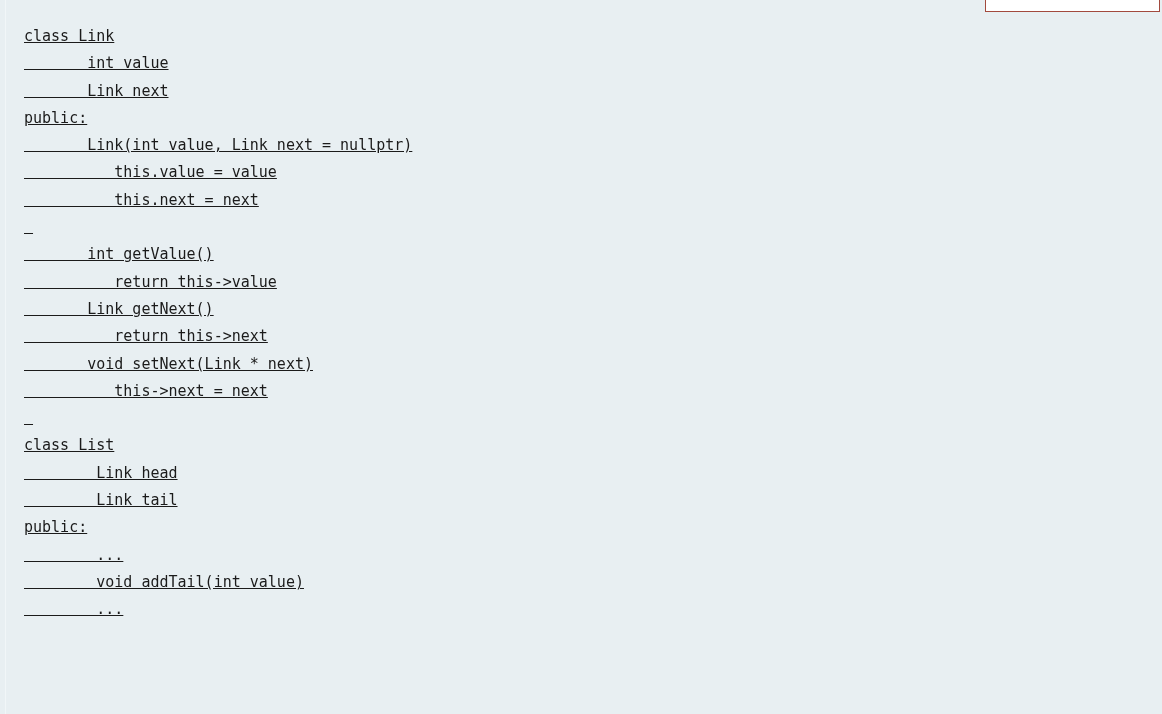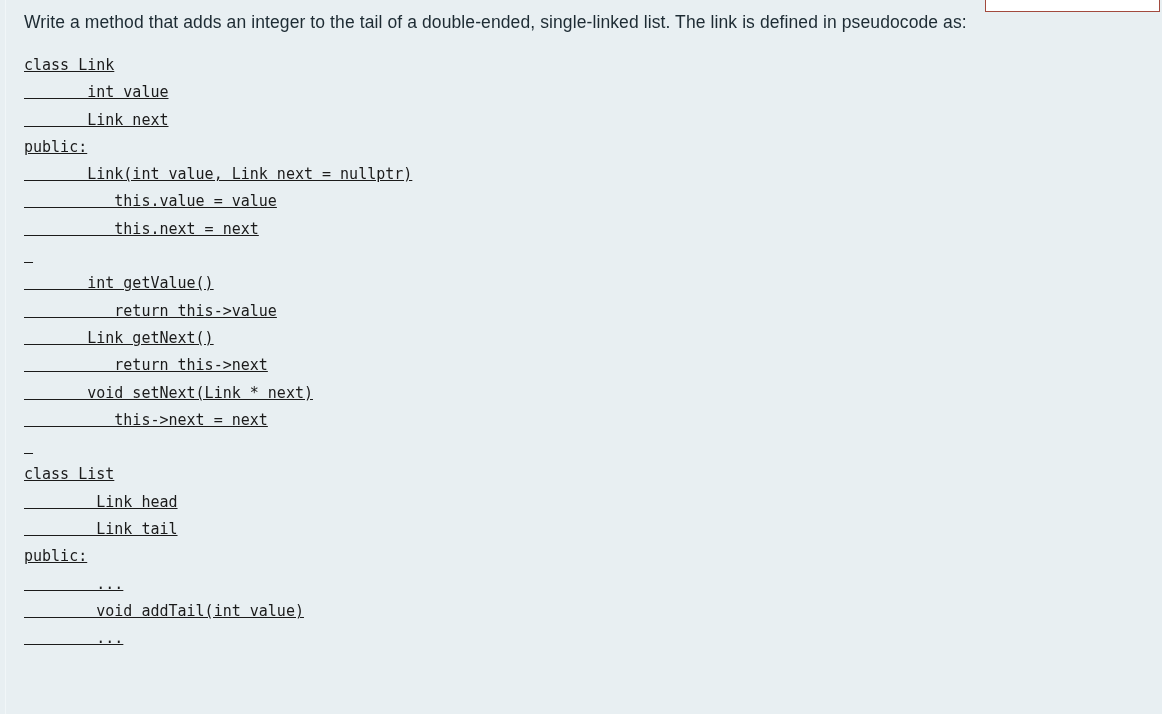--- a/index.html
+++ b/index.html
@@ -89,18 +89,17 @@
 <body>
 
 <div id="page">
 
   <div id="left-rule"></div>
 
   <div id="top-right-box"></div>
 
   <div id="content">
 
-    <p class="prompt">Write a method that adds an integer to the tail of a double-ended, single-linked list. The link is defined in pseudocode as:</p>
 
     <div class="code-block" id="code-block"><div class="code-line">class Link</div><div class="code-line">       int value</div><div class="code-line">       Link next</div><div class="code-line">public:</div><div class="code-line">       Link(int value, Link next = nullptr)</div><div class="code-line">          this.value = value</div><div class="code-line">          this.next = next</div><div class="code-line blank">&nbsp;</div><div class="code-line">       int getValue()</div><div class="code-line">          return this-&gt;value</div><div class="code-line">       Link getNext()</div><div class="code-line">          return this-&gt;next</div><div class="code-line">       void setNext(Link * next)</div><div class="code-line">          this-&gt;next = next</div><div class="code-line blank">&nbsp;</div><div class="code-line">class List</div><div class="code-line">        Link head</div><div class="code-line">        Link tail</div><div class="code-line">public:</div><div class="code-line">        ...</div><div class="code-line">        void addTail(int value)</div><div class="code-line">        ...</div></div>
 
   </div>
 </div>
 
 </body></html>

